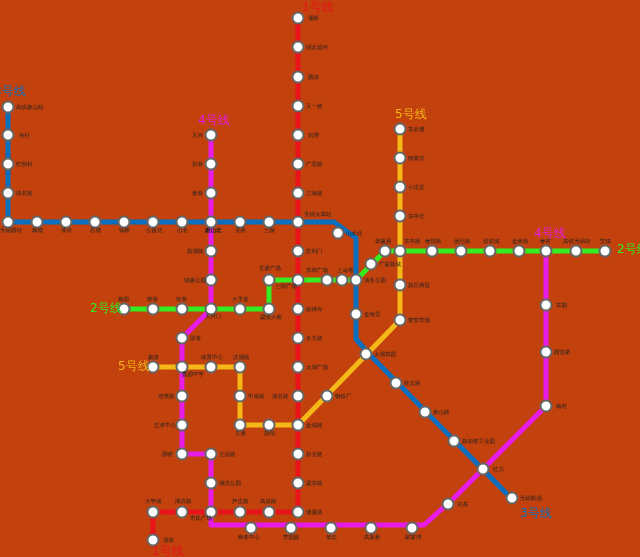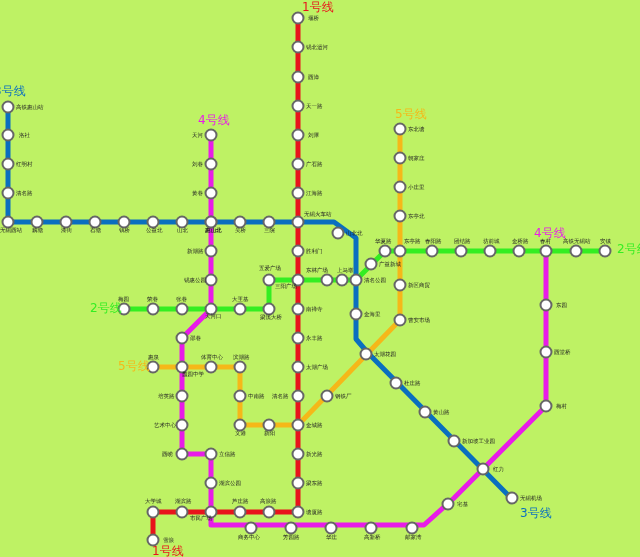--- a/index.html
+++ b/index.html
@@ -1,16 +1,16 @@
 <!DOCTYPE html>
 <html><head>
 <meta charset="utf-8">
 <style>
   html,body{margin:0;padding:0;background:#ffffff;}
-  #map-root{position:relative;width:640px;height:557px;overflow:hidden;background:#bef264;font-family:"DejaVu Sans","Liberation Sans",sans-serif;}
+  #map-root{position:relative;width:640px;height:557px;overflow:hidden;background:#c2410c;font-family:"DejaVu Sans","Liberation Sans",sans-serif;}
   svg{position:absolute;left:0;top:0;}
   .line-label{font-size:12px;font-weight:normal;}
   .stn-label{font-size:5.5px;fill:#222;}
   .stn{fill:#fff;stroke:#666;stroke-width:2;}
 </style>
 </head>
 <body>
 
 <div id="map-root">
   <svg id="map-svg" width="640" height="557" viewBox="0 0 640 557" xmlns="http://www.w3.org/2000/svg">

